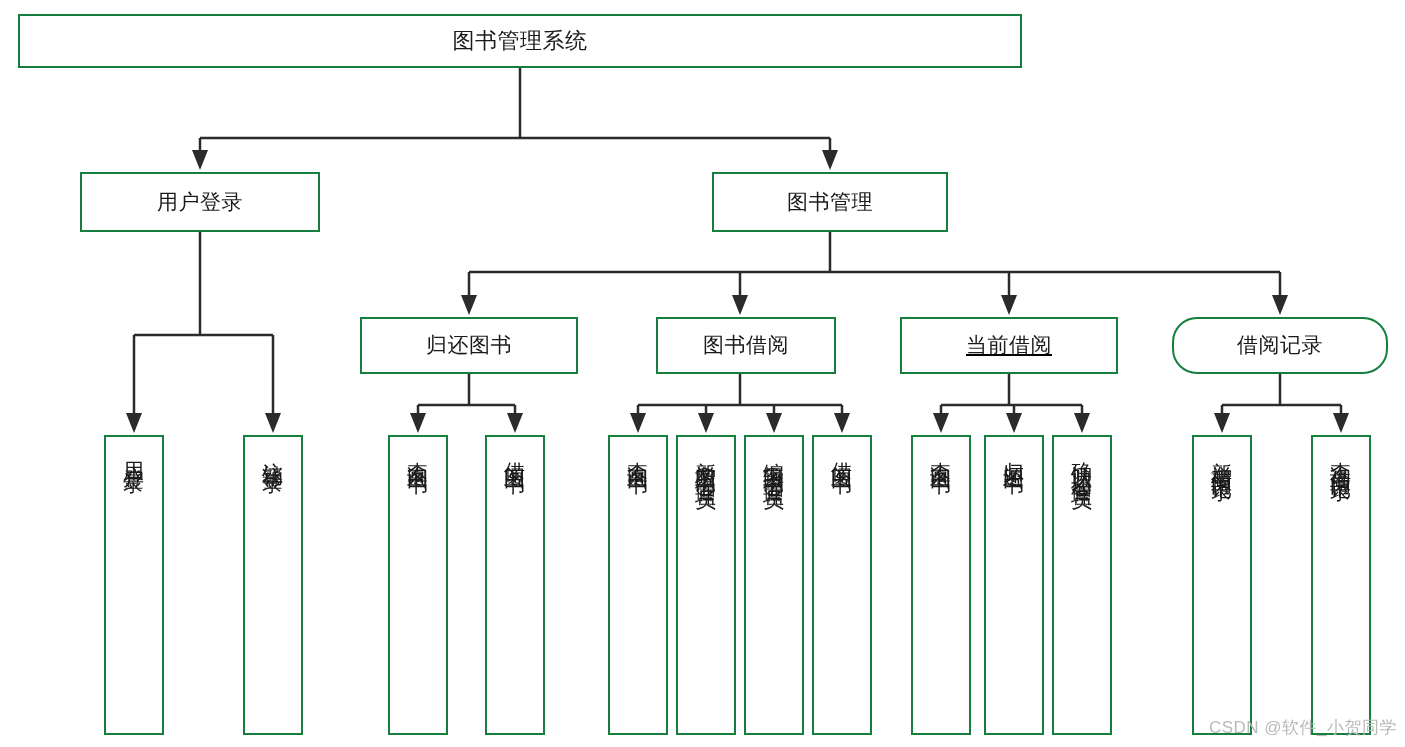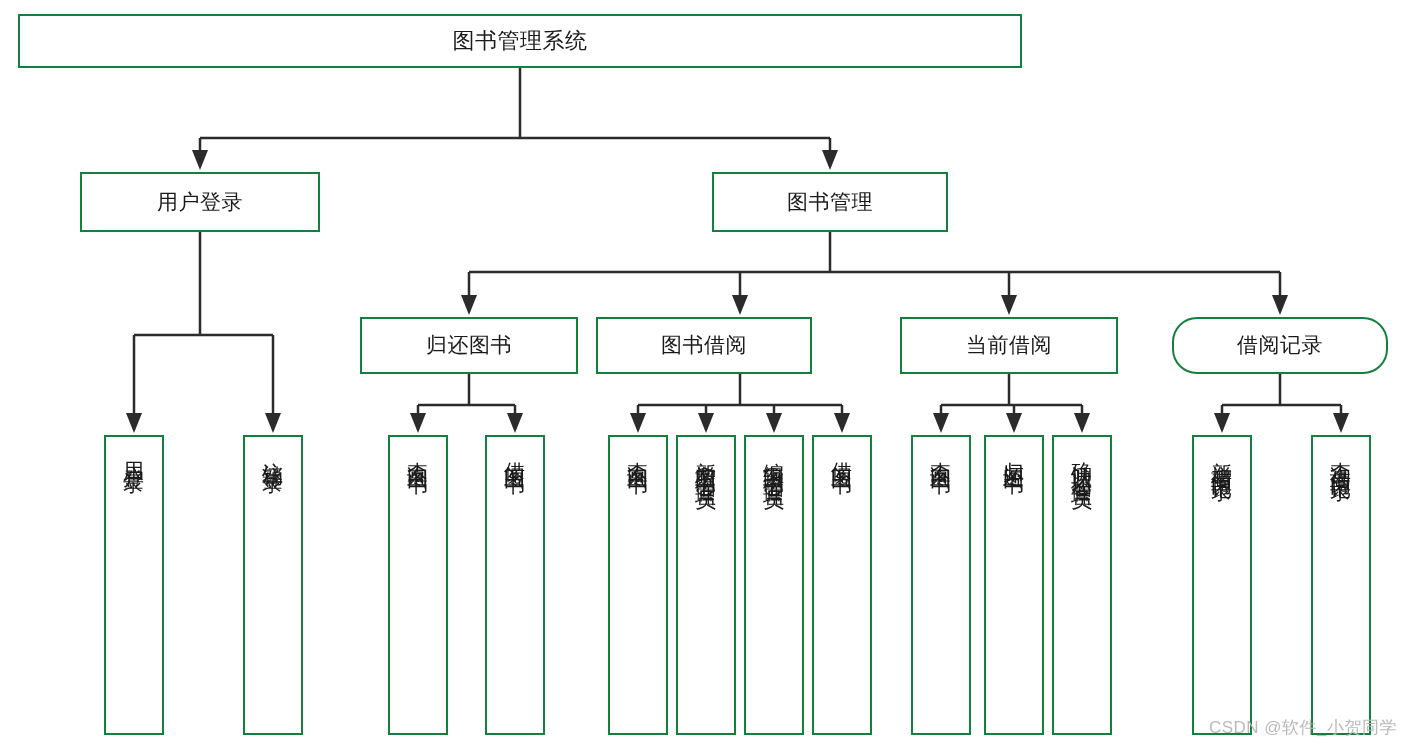--- a/index.html
+++ b/index.html
@@ -144,24 +144,24 @@
       </div>
       <div class="node-box" style="left: 80px; top: 172px; width: 240px; height: 60px;">
         <span class="node-label-h">用户登录</span>
       </div>
       <div class="node-box" style="left: 712px; top: 172px; width: 236px; height: 60px;">
         <span class="node-label-h">图书管理</span>
       </div>
       <div class="node-box" style="left: 360px; top: 317px; width: 218px; height: 57px;">
         <span class="node-label-h">归还图书</span>
       </div>
-      <div class="node-box" style="left: 596px; top: 317px; width: 216px; height: 57px;">
+      <div class="node-box" style="left: 656px; top: 317px; width: 180px; height: 57px;">
         <span class="node-label-h">图书借阅</span>
       </div>
-      <div class="node-box" style="left: 900px; top: 317px; width: 218px; height: 57px;">
+      <div class="node-box" style="left: 900px; top: 317px; width: 218px; height: 57px; text-decoration: underline;">
         <span class="node-label-h">当前借阅</span>
       </div>
       <div class="node-box" style="left: 1172px; top: 317px; width: 216px; height: 57px; border-radius: 25px;">
         <span class="node-label-h">借阅记录</span>
       </div>
       <div class="node-box vertical" style="left: 104px; top: 435px; width: 60px; height: 300px;">
         <span class="node-label-v">用户登录</span>
       </div>
       <div class="node-box vertical" style="left: 243px; top: 435px; width: 60px; height: 300px;">
         <span class="node-label-v">注销登录</span>

